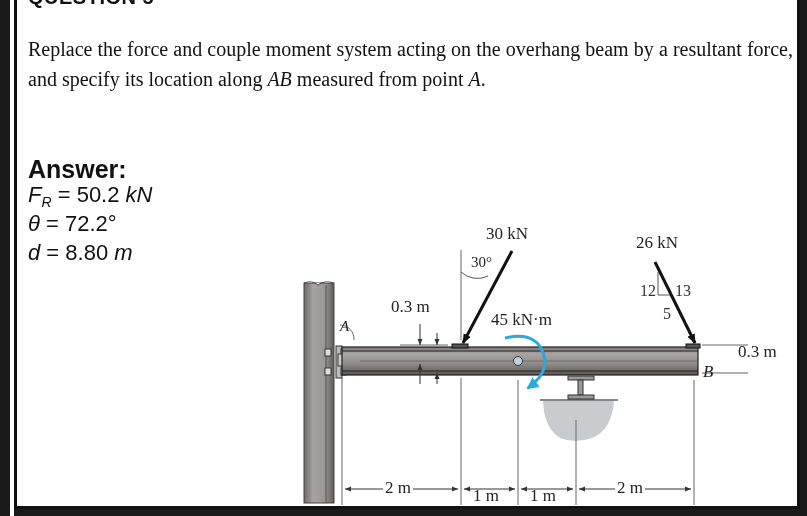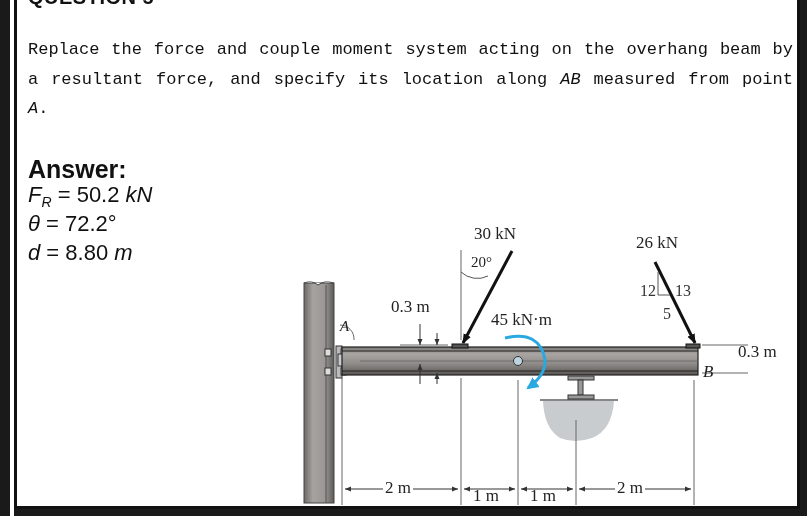--- a/index.html
+++ b/index.html
@@ -2,21 +2,21 @@
 <html><head>
 <meta charset="utf-8">
 <style>
   html, body { margin: 0; padding: 0; background: #ffffff; }
   body { width: 807px; height: 516px; position: relative; overflow: hidden; font-family: "Liberation Sans", sans-serif; }
   .left-bar { position: absolute; left: 0; top: 0; width: 10px; height: 516px; background: #1a1a1a; }
   .frame { position: absolute; left: 14px; top: -4px; width: 786px; height: 513px; border: 3px solid #111; border-top: none; box-sizing: border-box; background: #fff; }
   .right-bar { position: absolute; left: 800px; top: 0; width: 7px; height: 516px; background: #1a1a1a; }
   .bottom-bar { position: absolute; left: 14px; top: 509px; width: 793px; height: 7px; background: #1a1a1a; }
   .heading { position: absolute; left: 28px; top: -14px; font-size: 20px; font-weight: bold; color: #111; font-family: "Liberation Sans", sans-serif; letter-spacing: 0.5px; }
-  .question { position: absolute; left: 28px; top: 35px; width: 765px; font-size: 17px; line-height: 29.5px; color: #111; text-align: justify; text-align-last: left; font-family: Liberation Mono, monospace; }
+  .question { position: absolute; left: 28px; top: 35px; width: 765px; font-size: 20px; line-height: 29.5px; color: #111; text-align: justify; text-align-last: left; font-family: Liberation Serif, serif; }
   .question i { font-style: italic; }
   .answer-label { position: absolute; left: 28px; top: 155px; font-size: 25px; font-weight: bold; color: #111; }
   .ans-line { position: absolute; left: 28px; font-family: Liberation Sans, sans-serif; font-size: 22px; color: #111; }
   .ans-line .var { font-style: italic; }
   .ans-line sub { font-size: 14px; font-style: italic; }
   .diagram { position: absolute; left: 290px; top: 210px; width: 510px; height: 300px; }
   .lbl { position: absolute; font-family: "Liberation Serif", serif; color: #222; font-size: 17px; white-space: nowrap; }
   .lbl.small { font-size: 16px; color: #333; }
   .lbl.it { font-style: italic; }
 </style>
@@ -127,22 +127,22 @@
 
     <line x1="512" y1="251" x2="463" y2="343" stroke="#111" stroke-width="3" marker-end="url(#ah)"></line>
     <path d="M461,272 A24 24 0 0 0 488,276" fill="none" stroke="#555" stroke-width="1"></path>
 
     <line x1="655" y1="262" x2="695" y2="343" stroke="#111" stroke-width="3" marker-end="url(#ah)"></line>
     <path d="M658,272 L658,295 L670,295" fill="none" stroke="#555" stroke-width="1"></path>
 
     <path d="M505,338 Q540,330 545,360 Q546,375 528,388" fill="none" stroke="#2aa8e0" stroke-width="3" marker-end="url(#bah)"></path>
   </svg>
 
-  <div class="lbl" style="left:184px;top:14px">30 kN</div>
-  <div class="lbl" style="left:181px;top:44px;font-size:15px">20°</div>
+  <div class="lbl" style="left:196px;top:14px">30 kN</div>
+  <div class="lbl" style="left:181px;top:44px;font-size:15px">30°</div>
   <div class="lbl" style="left:346px;top:23px">26 kN</div>
   <div class="lbl small" style="left:350px;top:72px">12</div>
   <div class="lbl small" style="left:385px;top:72px">13</div>
   <div class="lbl small" style="left:373px;top:95px">5</div>
   <div class="lbl" style="left:201px;top:100px">45 kN·m</div>
   <div class="lbl" style="left:101px;top:87px">0.3 m</div>
   <div class="lbl" style="left:448px;top:132px">0.3 m</div>
   <div class="lbl it" style="left:50px;top:108px;font-size:15px">A</div>
   <div class="lbl it" style="left:413px;top:152px">B</div>
   <div class="lbl" style="left:93px;top:268px;background:#fff;padding:0 2px">2 m</div>

